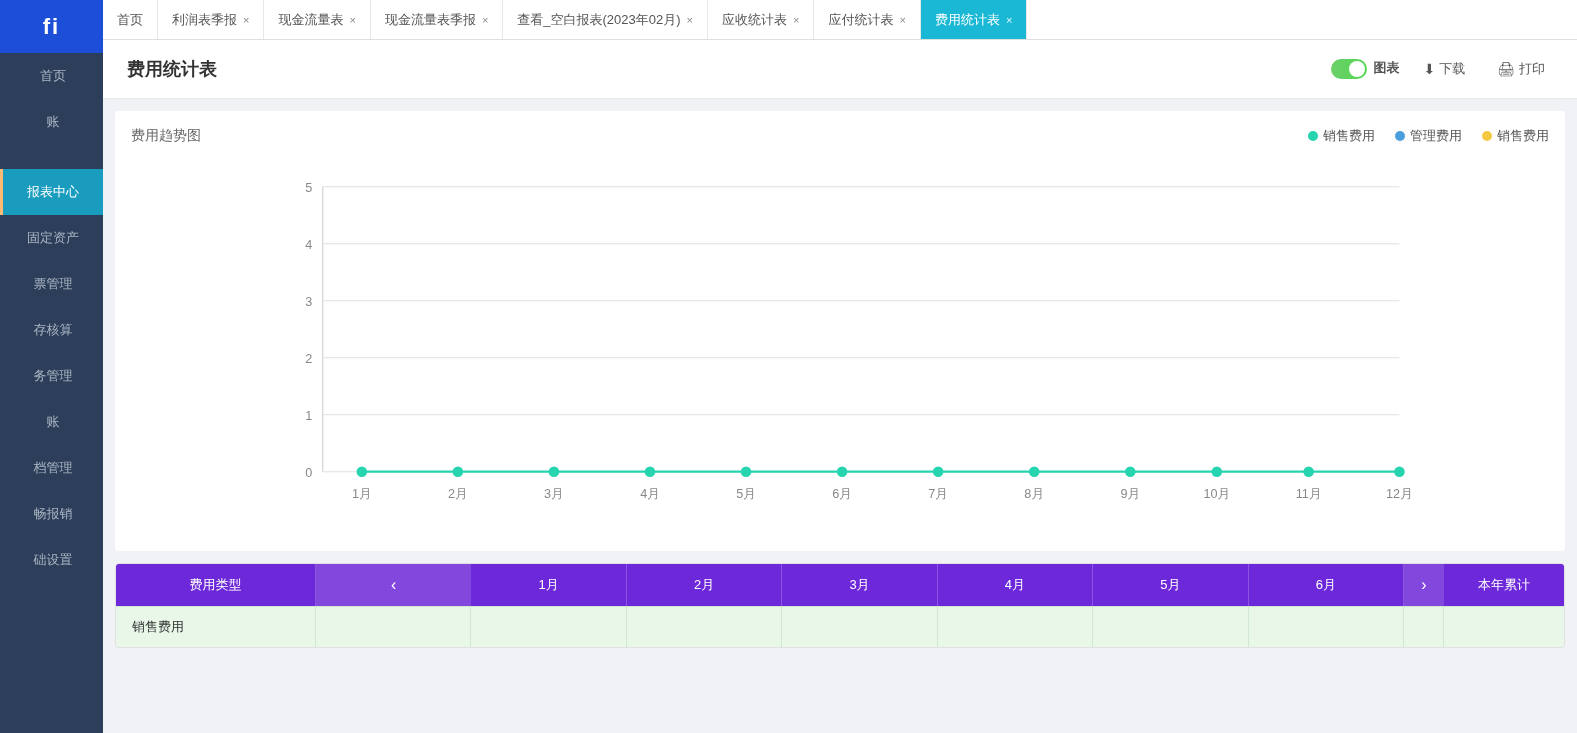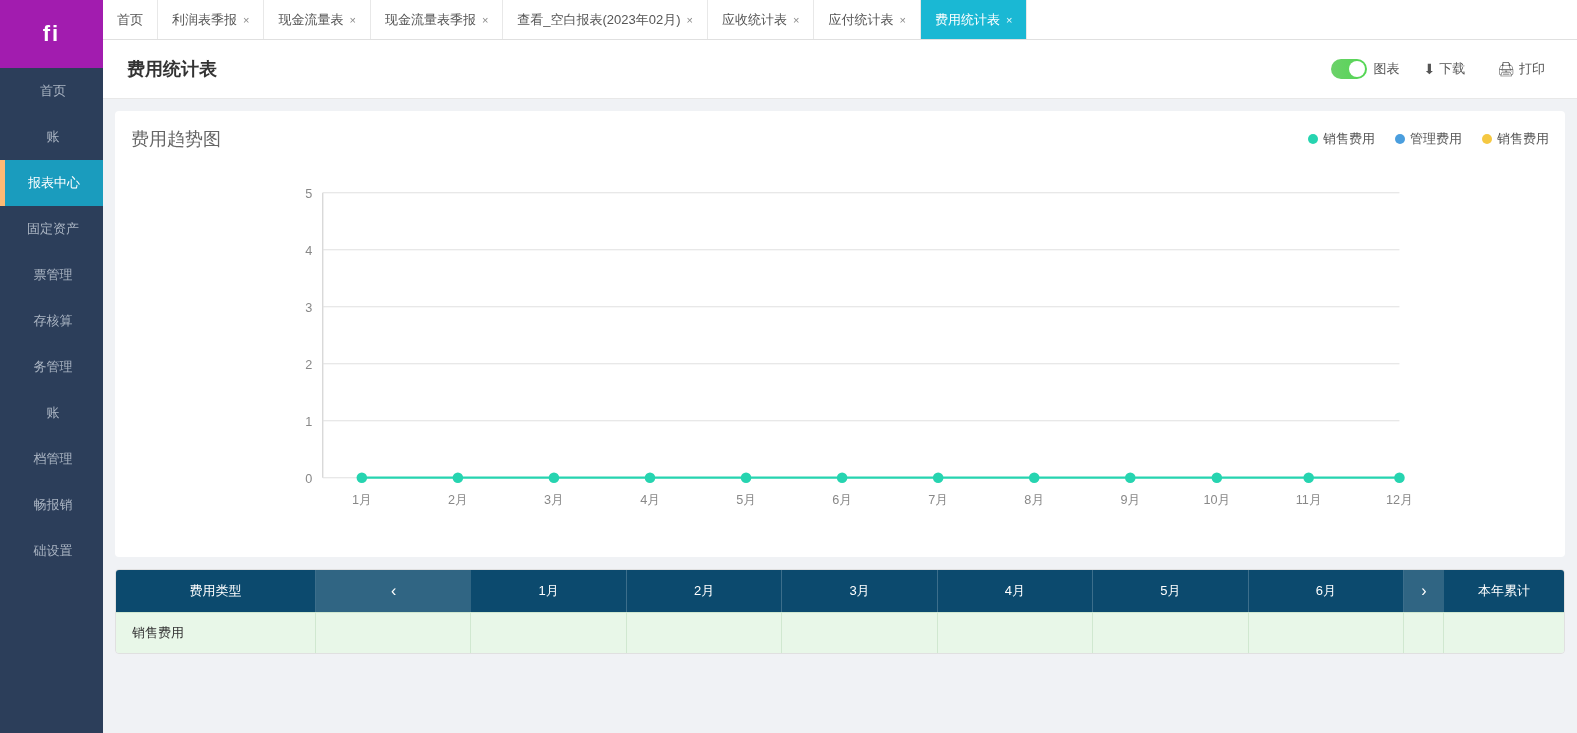--- a/index.html
+++ b/index.html
@@ -9,39 +9,39 @@
     .sidebar {
       width: 103px;
       background: #2c3e5a;
       display: flex;
       flex-direction: column;
       color: #cdd4de;
       flex-shrink: 0;
       height: 100%;
     }
     .sidebar-logo {
-      height: 68px;
-      background: #a21caf;
+      height: 53px;
+      background: #1d4ed8;
       display: flex;
       align-items: center;
       justify-content: center;
       font-size: 22px;
       font-weight: bold;
       color: #fff;
       letter-spacing: 2px;
     }
     .sidebar-item {
       padding: 14px 10px;
       text-align: center;
       font-size: 13px;
       color: #aab4c2;
       cursor: pointer;
       border-left: 3px solid transparent;
     }
-    .sidebar-item.active { background: #1a9cbe; color: #fff; border-left: 5px solid #fdba74; }
+    .sidebar-item.active { background: #1a9cbe; color: #fff; border-left: 3px solid #fdba74; margin-top: 24px; }
 
     
     .main {
       flex: 1;
       display: flex;
       flex-direction: column;
       overflow: hidden;
     }
 
     
@@ -98,22 +98,22 @@
       font-weight: 600;
       color: #333;
     }
     .header-actions {
       display: flex;
       align-items: center;
       gap: 16px;
     }
     .toggle-wrap {
       display: flex;
-      align-items: center;
       gap: 6px;
+      font-weight: bold;
     }
     .toggle {
       width: 36px;
       height: 20px;
       background: linear-gradient(to right, #6cd16a, #52d652);
       border-radius: 10px;
       position: relative;
       cursor: pointer;
     }
     .toggle::after {
@@ -145,21 +145,21 @@
       margin: 12px;
       padding: 16px;
       border-radius: 4px;
     }
     .chart-header {
       display: flex;
       align-items: center;
       justify-content: space-between;
       margin-bottom: 10px;
     }
-    .chart-title { font-size: 18px; color: #666; }
+    .chart-title { font-size: 14px; color: #666; }
     .chart-legend {
       display: flex;
       align-items: center;
       gap: 20px;
     }
     .legend-item {
       display: flex;
       align-items: center;
       gap: 5px;
       font-size: 13px;
@@ -178,21 +178,21 @@
     }
 
     
     .table-section {
       margin: 0 12px 12px;
       border-radius: 4px;
       overflow: hidden;
       border: 1px solid #e0e0e0;
     }
     .table-header-row {
-      background: #0c4a6e;
+      background: #6d28d9;
       color: #fff;
       display: grid;
       grid-template-columns: 200px repeat(7, 1fr) 40px 120px;
       font-size: 13px;
     }
     .th-cell {
       padding: 12px 10px;
       text-align: center;
       border-right: 1px solid rgba(255,255,255,0.2);
       display: flex;

